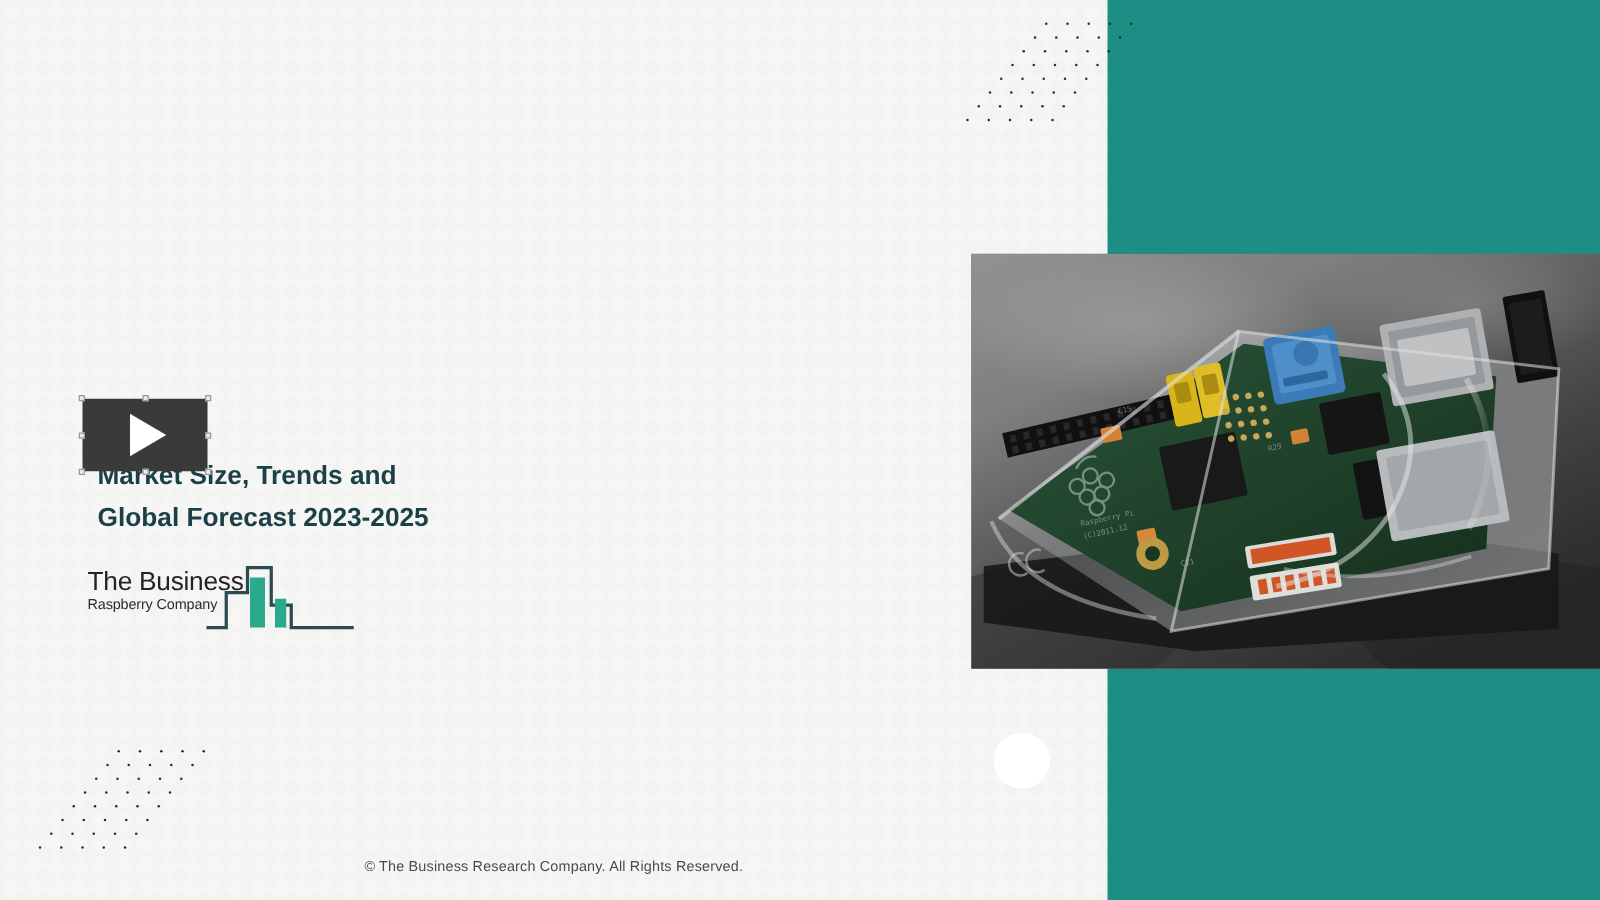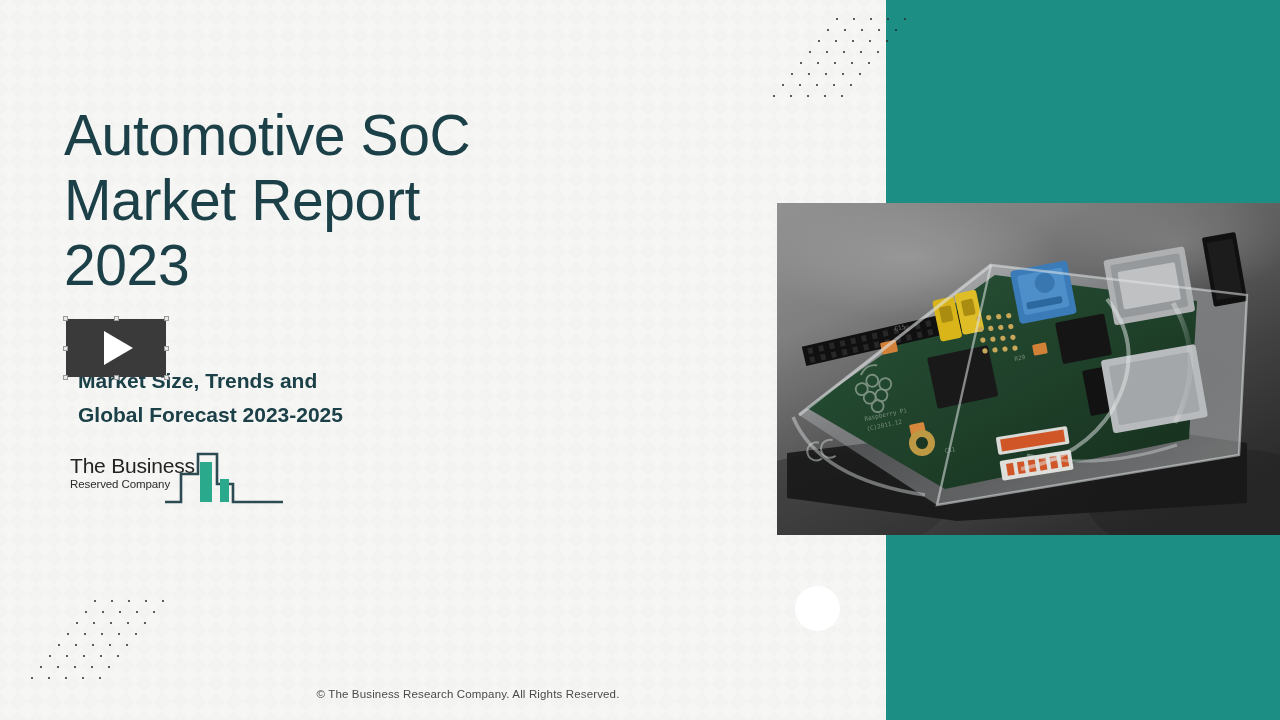--- a/index.html
+++ b/index.html
@@ -104,21 +104,20 @@
     position:absolute; left:777px; top:203px;
     width:503px; height:332px; overflow:hidden;
     background:#6d6d6d;
   }
 
   
   #footer {
     position:absolute; left:0; top:688px; width:886px;
     text-align:center; font-size:11.5px; color:#4a4a4a;
     letter-spacing:0.15px;
-    margin-left:25px;
   }
 </style>
 </head>
 <body>
 
 <div id="slide">
 
   <div class="teal-panel"></div>
 
   <div class="dot-grid" id="dots-top-right">
@@ -201,43 +200,40 @@
       <span class="dot" style="left: 58px; top: 66px;"></span>
       <span class="dot" style="left: -19px; top: 77px;"></span>
       <span class="dot" style="left: -2px; top: 77px;"></span>
       <span class="dot" style="left: 15px; top: 77px;"></span>
       <span class="dot" style="left: 32px; top: 77px;"></span>
       <span class="dot" style="left: 49px; top: 77px;"></span>
     </div>
 
   <div class="white-circle"></div>
 
-  <h1 id="page-title">Automotive SoC
-Market Report
-2023</h1>
 
   <div id="video-placeholder">
     <div class="play-triangle"></div>
     <span class="sel-handle sh-tl"></span>
     <span class="sel-handle sh-tc"></span>
     <span class="sel-handle sh-tr"></span>
     <span class="sel-handle sh-ml"></span>
     <span class="sel-handle sh-mr"></span>
     <span class="sel-handle sh-bl"></span>
     <span class="sel-handle sh-bc"></span>
     <span class="sel-handle sh-br"></span>
   </div>
 
   <h2 id="subtitle">Market Size, Trends and
 Global Forecast 2023-2025</h2>
 
   <div id="logo">
     <div class="logo-text-wrap">
       <div class="logo-line1">The Business</div>
-      <div class="logo-line2">Reserved Company</div>
+      <div class="logo-line2">Raspberry Company</div>
     </div>
     <svg width="120" height="62" viewBox="0 0 120 62">
 
       <path d="M0,56 L16,56 L16,28 L33,28 L33,8 L52,8 L52,38 L68,38 L68,56 L118,56" fill="none" stroke="#2b4a52" stroke-width="2.6" stroke-linejoin="miter"></path>
 
       <rect x="35" y="16" width="12" height="40" fill="#2aa98c"></rect>
       <rect x="55" y="33" width="9" height="23" fill="#2aa98c"></rect>
     </svg>
   </div>
 

